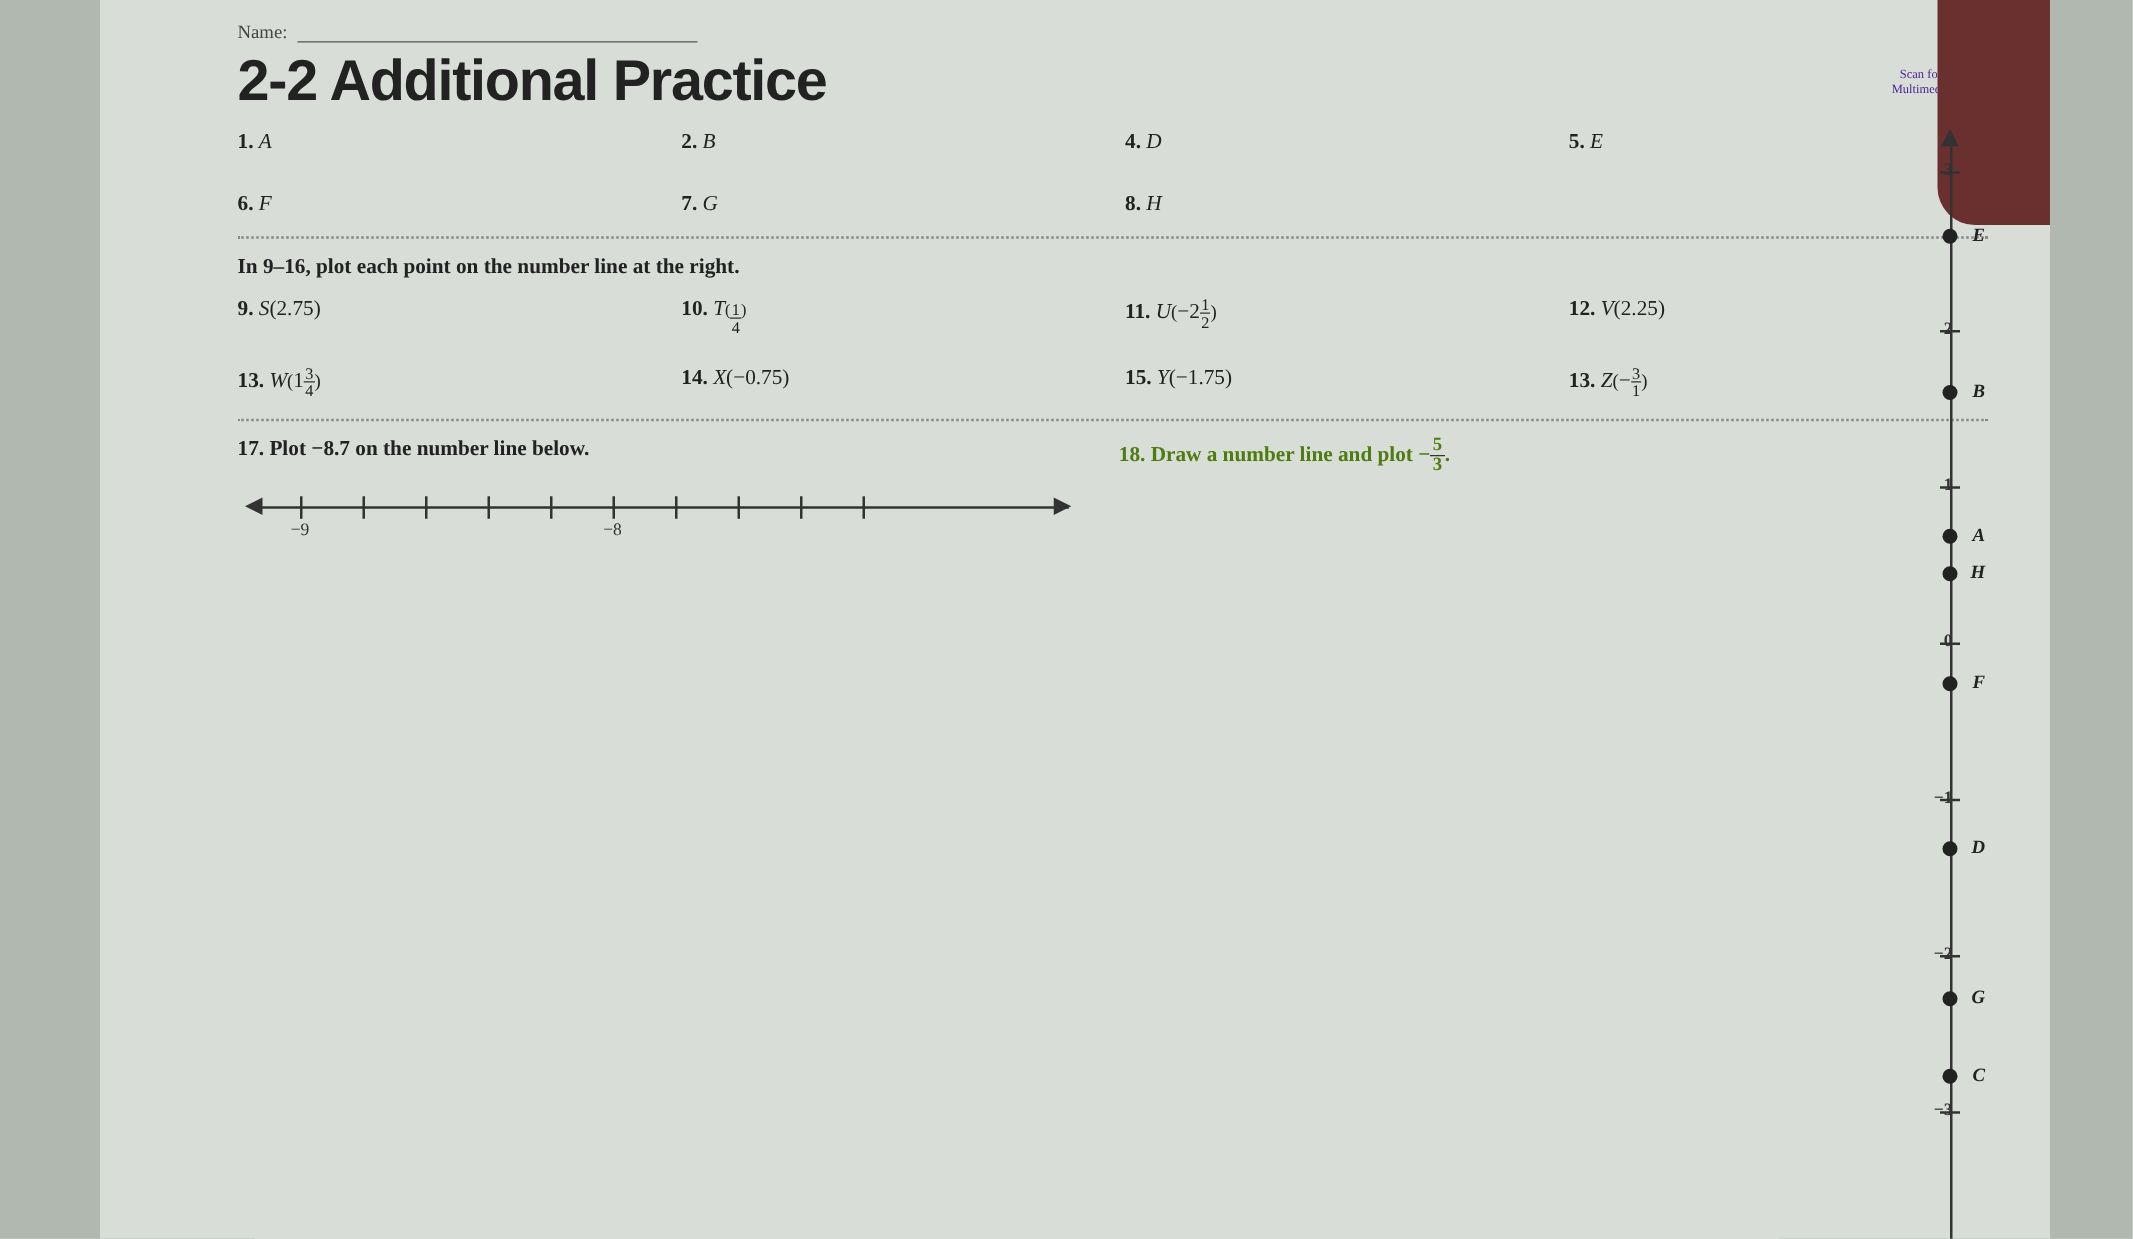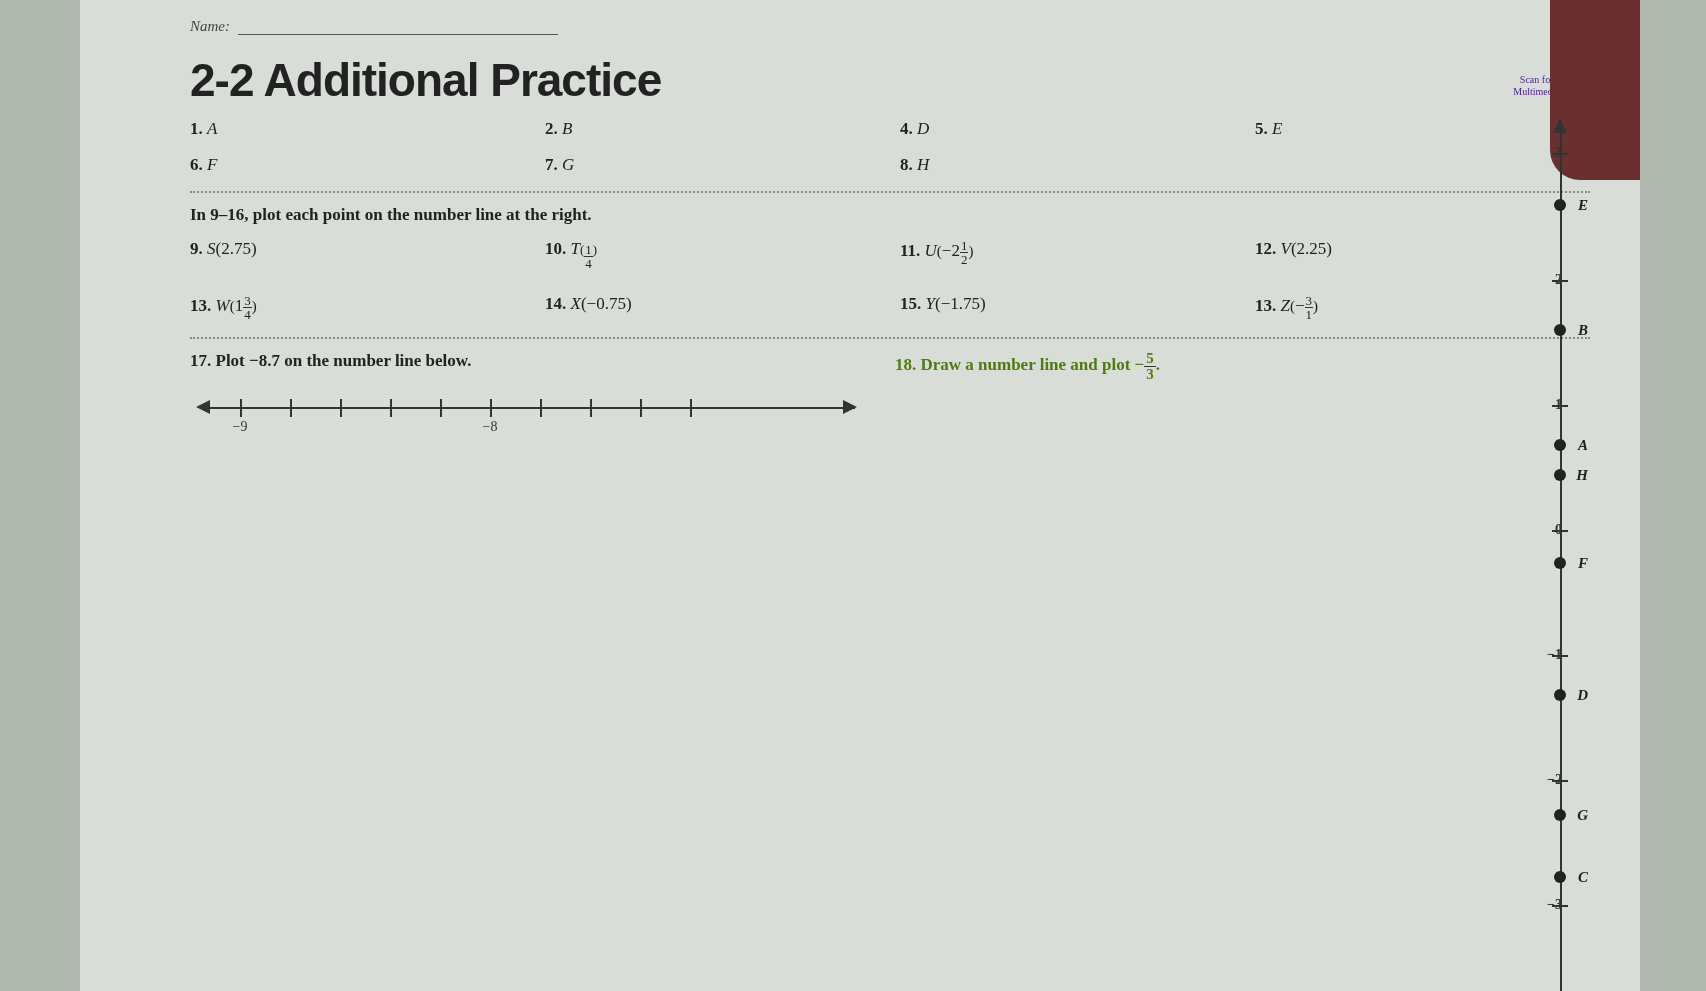--- a/index.html
+++ b/index.html
@@ -24,40 +24,39 @@
       position: absolute;
       right: 0;
       top: 0;
       width: 90px;
       height: 180px;
       background: #6a3030;
       border-radius: 0 0 0 30px;
     }
     .name-line {
       display: flex;
-      align-items: center;
-      margin-bottom: 18px;
+      align-items: flex-start;
+      margin-bottom: 2px;
       font-size: 15px;
       color: #333;
-      font-style: italic;
     }
     .name-label {
       font-size: 15px;
       color: #444;
       margin-right: 8px;
     }
     .name-underline {
       flex: 1;
       max-width: 320px;
       border-bottom: 1px solid #555;
       height: 16px;
     }
     .title-row {
       display: flex;
-      align-items: flex-end;
+      align-items: center;
       justify-content: space-between;
       margin-bottom: 8px;
     }
     .main-title {
       font-size: 46px;
       font-weight: 900;
       color: #222;
       letter-spacing: -1px;
       font-family: Arial, sans-serif;
     }
@@ -102,21 +101,21 @@
     .number-line-container {
       position: absolute;
       right: 20px;
       top: 0;
       width: 60px;
       height: 960px;
     }
     .problems-grid {
       display: grid;
       grid-template-columns: 1fr 1fr 1fr 1fr;
-      gap: 8px 20px;
+      gap: 22px 20px;
       margin-bottom: 12px;
       font-size: 17px;
       color: #222;
     }
     .problem {
       font-size: 17px;
       color: #222;
       padding: 4px 0;
     }
     .section-divider {

